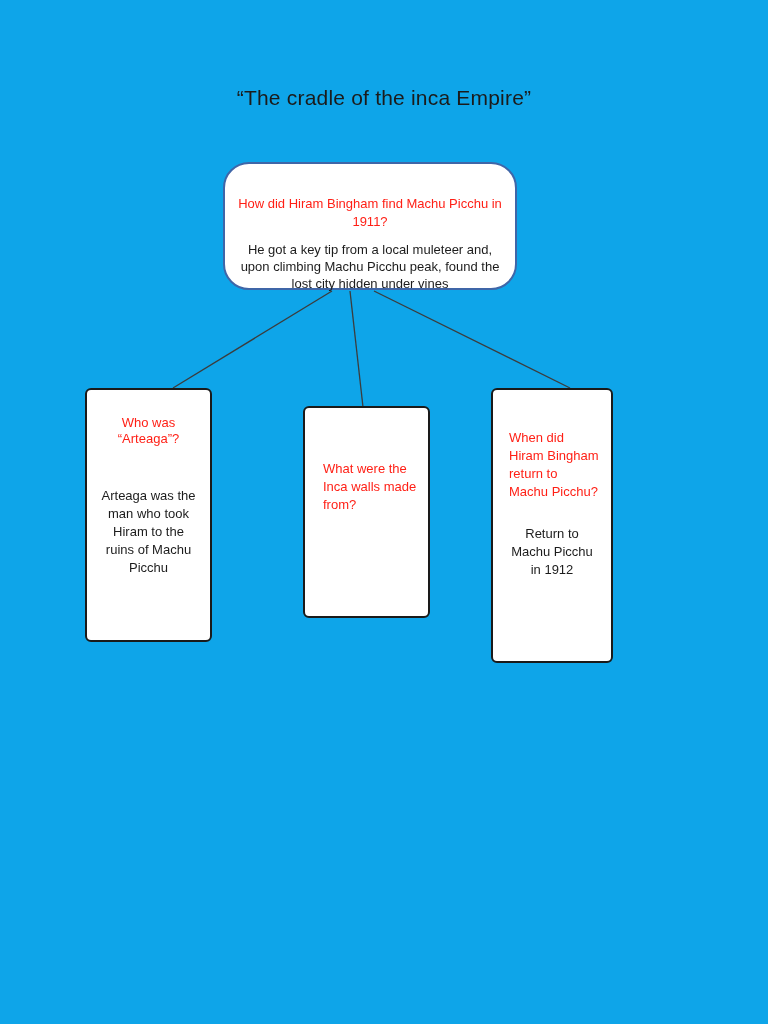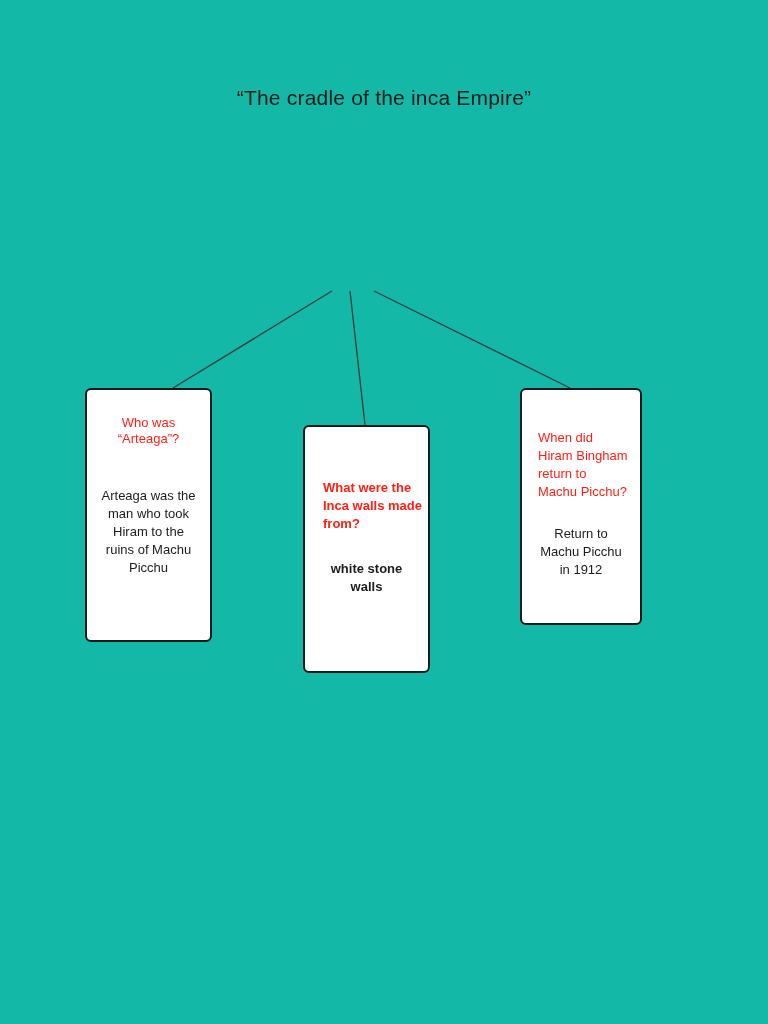--- a/index.html
+++ b/index.html
@@ -9,21 +9,21 @@
     --connector-gray: #3c3c3c;
     --text-black: #1c1c1c;
   }
   * { box-sizing: border-box; margin: 0; padding: 0; }
   html, body { width: 768px; height: 1024px; background: #ffffff; }
   body {
     font-family: "Liberation Sans", "DejaVu Sans", sans-serif;
     position: relative;
     color: var(--text-black);
   }
-  .page { position: absolute; inset: 0; background: #14b8a6; overflow: hidden; }
+  .page { position: absolute; inset: 0; background: #0ea5e9; overflow: hidden; }
 
   .page-title {
     position: absolute;
     top: 86px; left: 0; width: 768px;
     text-align: center;
     font-size: 21px;
     font-weight: 400;
     color: #1b1b1b;
     letter-spacing: 0.2px;
   }
@@ -72,66 +72,70 @@
   .node-arteaga {
     left: 85px; top: 388px;
     width: 127px; height: 254px;
     text-align: center;
     padding-top: 10px;
   }
   .node-arteaga .question { line-height: 16px; display: block; }
   .node-arteaga .answer   { line-height: 18px; margin-top: 25px; display: block; }
 
   .node-walls {
-    left: 303px; top: 425px;
-    width: 127px; height: 248px;
+    left: 303px; top: 406px;
+    width: 127px; height: 212px;
     padding-top: 37px;
-    font-weight: bold;
   }
   .node-walls .question { line-height: 18px; display: block; text-align: left; padding-left: 18px; padding-right: 6px; }
   .node-walls .answer   { line-height: 18px; margin-top: 12px; display: block; text-align: center; }
 
   .node-return {
-    left: 520px; top: 388px;
-    width: 122px; height: 237px;
+    left: 491px; top: 388px;
+    width: 122px; height: 275px;
     padding-top: 24px;
   }
   .node-return .question { line-height: 18px; display: block; text-align: left; padding-left: 16px; padding-right: 4px; }
   .node-return .answer   { line-height: 18px; margin-top: 9px; display: block; text-align: center; }
 </style>
 </head>
 <body>
 
 <div class="page">
 
   <h1 class="page-title">“The cradle of the inca Empire”</h1>
 
   <svg class="connectors" viewBox="0 0 768 1024" aria-hidden="true">
     <line x1="332" y1="291" x2="173" y2="388"></line>
     <line x1="350" y1="291" x2="365" y2="425"></line>
     <line x1="374" y1="291" x2="570" y2="388"></line>
   </svg>
 
+  <div class="node node-root">
+    <span class="question">How did Hiram Bingham find Machu Picchu in
+1911?</span>
+    <span class="answer">He got a key tip from a local muleteer and,
+upon climbing Machu Picchu peak, found the
+lost city hidden under vines</span>
+  </div>
 
   <div class="node node-child node-arteaga">
     <span class="question">Who was
 “Arteaga”?</span>
     <span class="answer">Arteaga was the
 man who took
 Hiram to the
 ruins of Machu
 Picchu</span>
   </div>
 
   <div class="node node-child node-walls">
     <span class="question">What were the
 Inca walls made
 from?</span>
-    <span class="answer">white stone
-walls</span>
   </div>
 
   <div class="node node-child node-return">
     <span class="question">When did
 Hiram Bingham
 return to
 Machu Picchu?</span>
     <span class="answer">Return to
 Machu Picchu
 in 1912</span>

